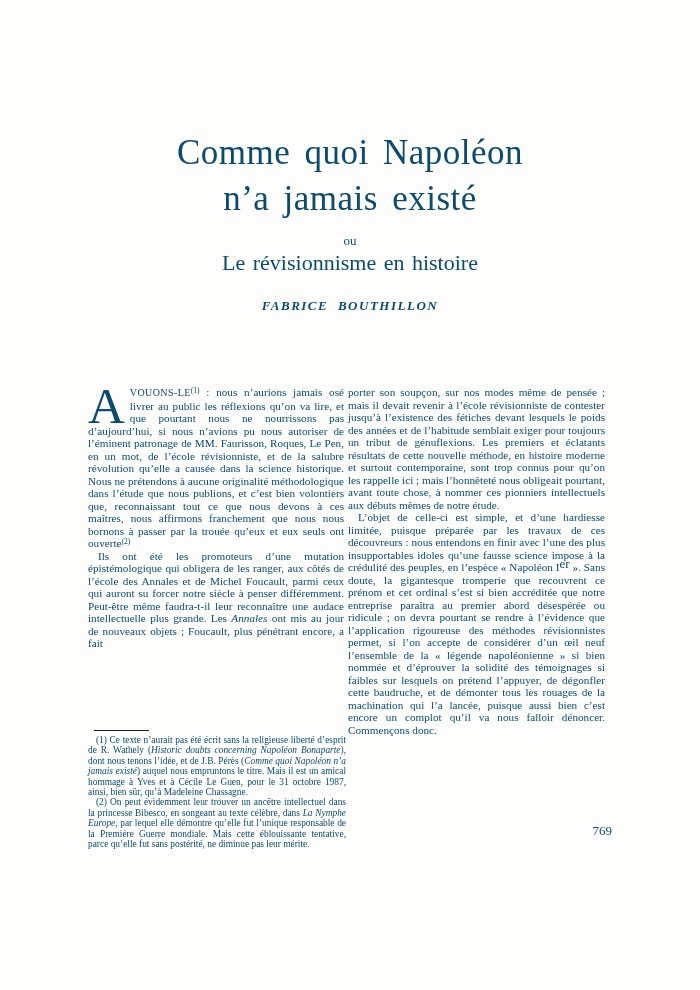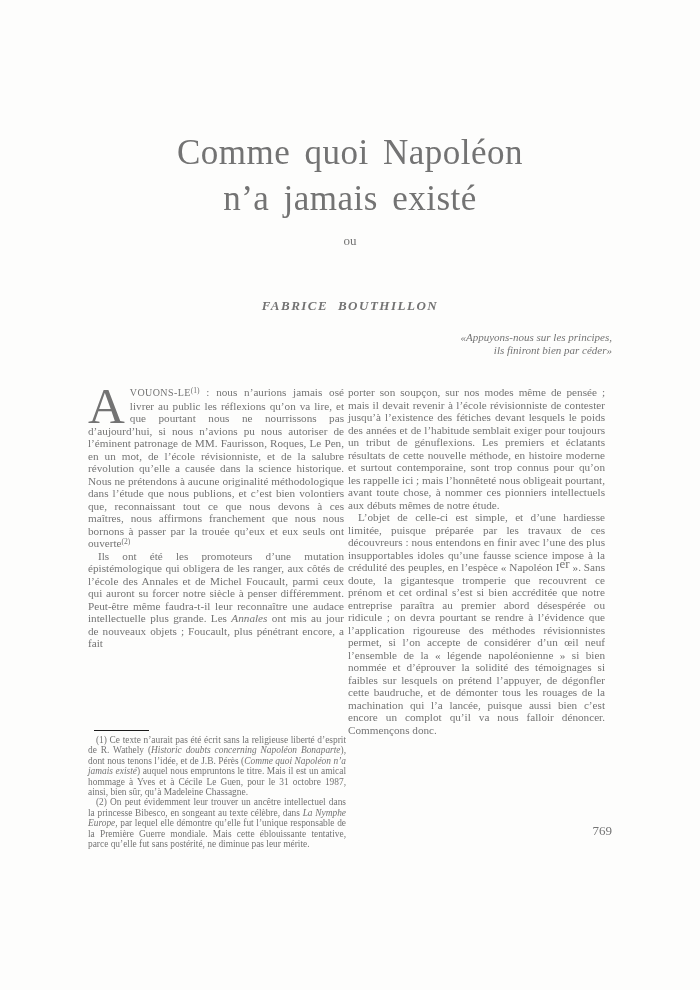--- a/index.html
+++ b/index.html
@@ -1,21 +1,21 @@
 <!DOCTYPE html>
 <html lang="fr"><head>
 <meta charset="utf-8">
 <style>
   html, body { margin: 0; padding: 0; background: #ffffff; }
   .page {
     position: relative;
     width: 700px;
     height: 990px;
     background: #fdfdfc;
-    color: #737373;
+    color: #0c4a6e;
     font-family: "Liberation Serif", "DejaVu Serif", serif;
     overflow: hidden;
   }
   .title {
     position: absolute;
     top: 130px; left: 0; width: 100%;
     text-align: center;
     font-size: 35px;
     line-height: 46px;
     word-spacing: 5px;
@@ -119,27 +119,24 @@
 
 <div class="page">
 
   <div class="title">
     <div>Comme quoi Napoléon</div>
     <div>n’a jamais existé</div>
   </div>
 
   <div class="connector">ou</div>
 
+  <div class="subtitle">Le révisionnisme en histoire</div>
 
   <div class="author">FABRICE BOUTHILLON</div>
 
-  <div class="epigraph">
-    <div>«Appuyons-nous sur les principes,</div>
-    <div>ils finiront bien par céder»</div>
-  </div>
 
   <div class="col col-left">
     <p class="cont-justify"><span class="dropcap">A</span><span class="sc">VOUONS-LE</span><span class="noteref">(1)</span><span> : nous n’aurions jamais osé livrer au public les réflexions qu’on va lire, et que pourtant nous ne nourrissons pas d’aujourd’hui, si nous n’avions pu nous autoriser de l’éminent patronage de MM. Faurisson, Roques, Le Pen, en un mot, de l’école révisionniste, et de la salubre révolution qu’elle a causée dans la science historique. Nous ne prétendons à aucune originalité méthodologique dans l’étude que nous publions, et c’est bien volontiers que, reconnaissant tout ce que nous devons à ces maîtres, nous affirmons franchement que nous nous bornons à passer par la trouée qu’eux et eux seuls ont ouverte</span><span class="noteref">(2)</span></p>
     <p class="indent cont-justify"><span>Ils ont été les promoteurs d’une mutation épistémologique qui obligera de les ranger, aux côtés de l’école des Annales et de Michel Foucault, parmi ceux qui auront su forcer notre siècle à penser différemment. Peut-être même faudra-t-il leur reconnaître une audace intellectuelle plus grande. Les </span><i>Annales</i><span> ont mis au jour de nouveaux objets ; Foucault, plus pénétrant encore, a fait</span></p>
   </div>
 
   <div class="col col-right">
     <p>porter son soupçon, sur nos modes même de pensée ; mais il devait revenir à l’école révisionniste de contester jusqu’à l’existence des fétiches devant lesquels le poids des années et de l’habitude semblait exiger pour toujours un tribut de génuflexions. Les premiers et éclatants résultats de cette nouvelle méthode, en histoire moderne et surtout contemporaine, sont trop connus pour qu’on les rappelle ici ; mais l’honnêteté nous obligeait pourtant, avant toute chose, à nommer ces pionniers intellectuels aux débuts mêmes de notre étude.</p>
     <p class="indent"><span>L’objet de celle-ci est simple, et d’une hardiesse limitée, puisque préparée par les travaux de ces découvreurs : nous entendons en finir avec l’une des plus insupportables idoles qu’une fausse science impose à la crédulité des peuples, en l’espèce « Napoléon I</span><span class="supord">er</span><span> ». Sans doute, la gigantesque tromperie que recouvrent ce prénom et cet ordinal s’est si bien accréditée que notre entreprise paraîtra au premier abord désespérée ou ridicule ; on devra pourtant se rendre à l’évidence que l’application rigoureuse des méthodes révisionnistes permet, si l’on accepte de considérer d’un œil neuf l’ensemble de la « légende napoléonienne » si bien nommée et d’éprouver la solidité des témoignages si faibles sur lesquels on prétend l’appuyer, de dégonfler cette baudruche, et de démonter tous les rouages de la machination qui l’a lancée, puisque aussi bien c’est encore un complot qu’il va nous falloir dénoncer. Commençons donc.</span></p>
   </div>

